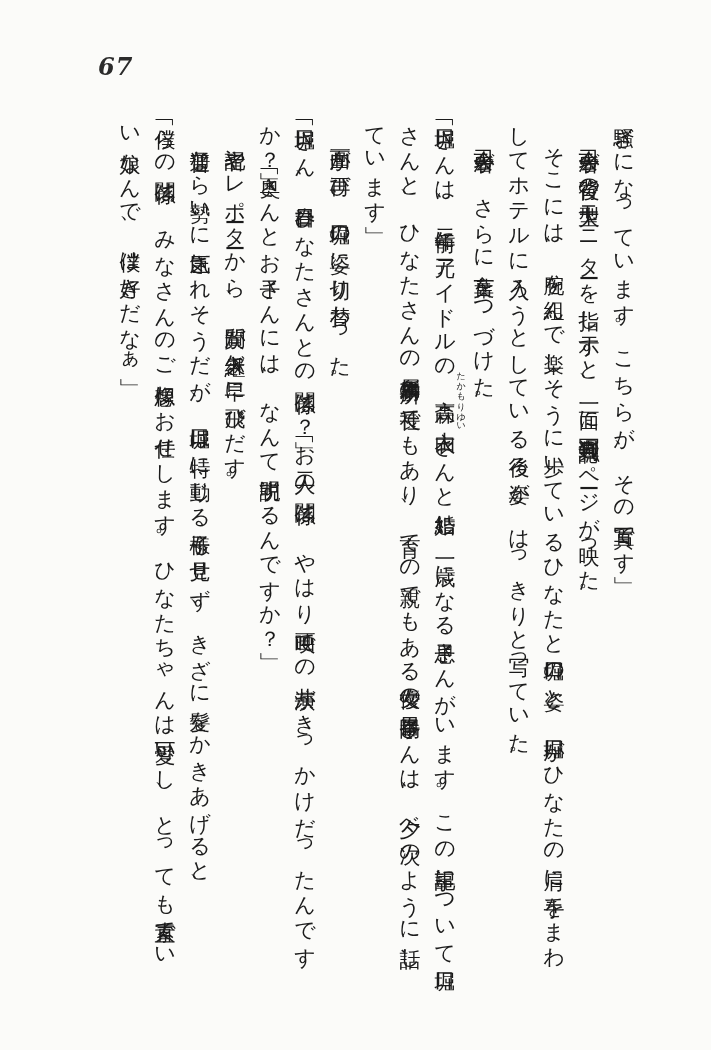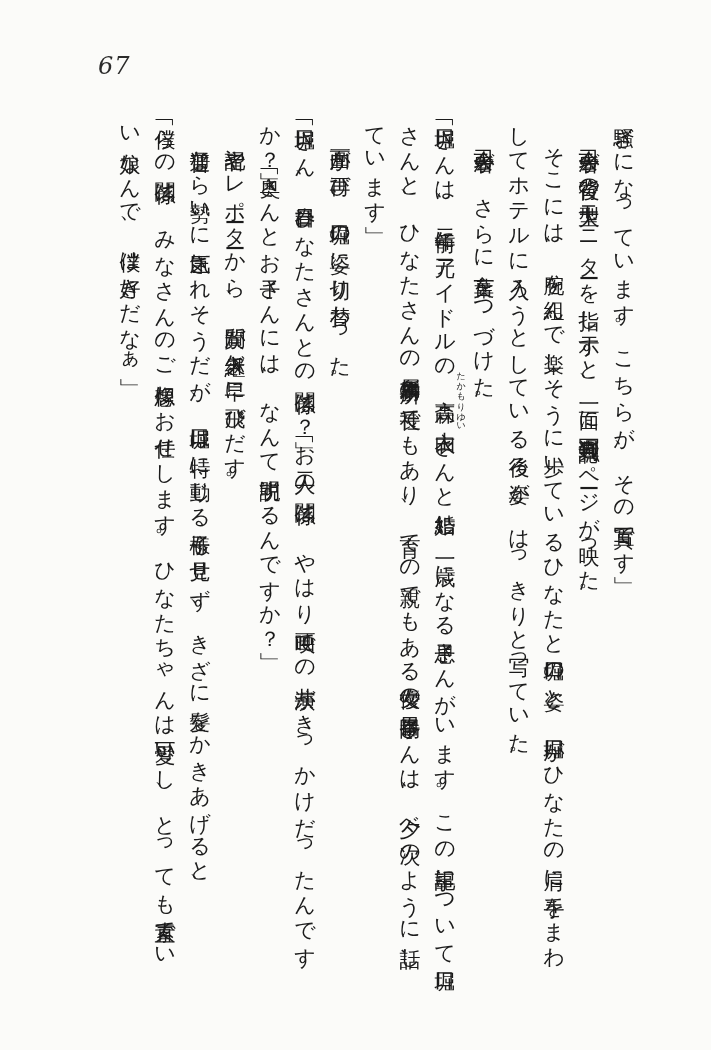--- a/index.html
+++ b/index.html
@@ -15,20 +15,21 @@
     font-family: "DejaVu Serif", "Liberation Serif", serif;
   }
   .page-number {
     position: absolute;
     top: 52px;
     left: 98px;
     font-size: 24px;
     font-style: italic;
     color: #2b2b2b;
     letter-spacing: 1px;
+    font-weight: bold;
   }
   .page-text {
     position: absolute;
     top: 112px;
     right: 70px;
     height: 846px;
     writing-mode: vertical-rl;
     text-orientation: mixed;
     font-size: 21px;
     line-height: 35px;

